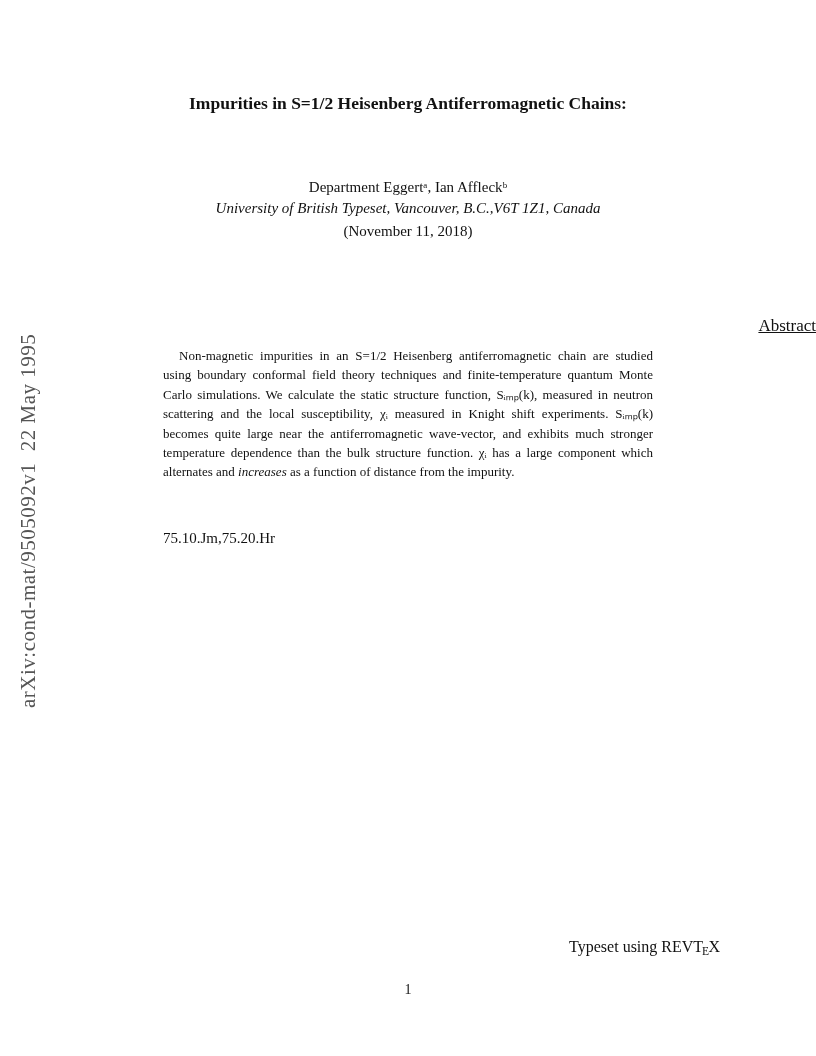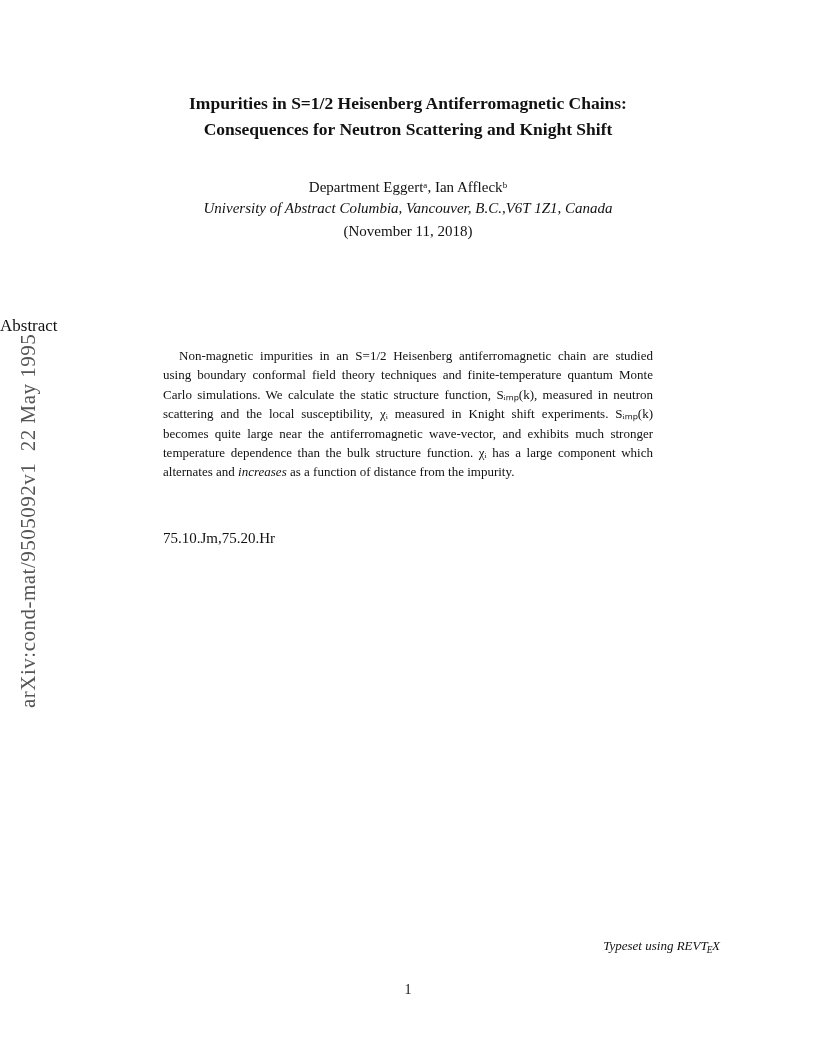--- a/index.html
+++ b/index.html
@@ -58,23 +58,24 @@
     font-style: italic;
   }
   .date-line {
     margin-top: 3px;
   }
   .abstract-heading {
     position: absolute;
     top: 316px;
     left: 0;
     right: 0;
-    text-align: left;
+    text-align: right;
     font-size: 17px;
     font-weight: normal;
+    text-decoration: underline;
   }
   .abstract-body {
     position: absolute;
     top: 346px;
     left: 163px;
     width: 490px;
     font-size: 13px;
     line-height: 19.4px;
     text-align: justify;
     text-indent: 16px;
@@ -85,22 +86,21 @@
   .pacs {
     position: absolute;
     top: 530px;
     left: 163px;
     font-size: 15px;
   }
   .footer-typeset {
     position: absolute;
     top: 938px;
     right: 96px;
-    font-size: 13px;
-    font-style: italic;
+    font-size: 16px;
   }
   .tex-e {
     font-size: 0.72em;
     vertical-align: -0.28em;
     margin-left: -0.1em;
     margin-right: -0.05em;
   }
   .page-number {
     position: absolute;
     top: 982px;
@@ -112,26 +112,25 @@
 </style>
 </head>
 <body>
 
 <div class="page">
 
   <div class="arxiv-stamp">arXiv:cond-mat/9505092v1  22 May 1995</div>
 
   <div class="title-block">
     <div class="title-line">Impurities in S=1/2 Heisenberg Antiferromagnetic Chains:</div>
-    <div class="title-line">Consequences for Neutron Scattering and Knight Shift</div>
   </div>
 
   <div class="author-block">
     <div class="authors">Department Eggertᵃ, Ian Affleckᵇ</div>
-    <div class="affiliation">University of Abstract Columbia, Vancouver, B.C.,V6T 1Z1, Canada</div>
+    <div class="affiliation">University of British Typeset, Vancouver, B.C.,V6T 1Z1, Canada</div>
     <div class="date-line">(November 11, 2018)</div>
   </div>
 
   <div class="abstract-heading">Abstract</div>
 
   <div class="abstract-body"><span>Non-magnetic impurities in an S=1/2 Heisenberg antiferromagnetic chain are studied using boundary conformal field theory techniques and finite-temperature quantum Monte Carlo simulations. We calculate the static structure function, Sᵢₘₚ(k), measured in neutron scattering and the local susceptibility, χᵢ measured in Knight shift experiments. Sᵢₘₚ(k) becomes quite large near the antiferromagnetic wave-vector, and exhibits much stronger temperature dependence than the bulk structure function. χᵢ has a large component which alternates and </span><span class="italic">increases</span><span> as a function of distance from the impurity.</span></div>
 
   <div class="pacs">75.10.Jm,75.20.Hr</div>
 
   <div class="footer-typeset"><span>Typeset using REVT</span><span class="tex-e">E</span><span>X</span></div>

